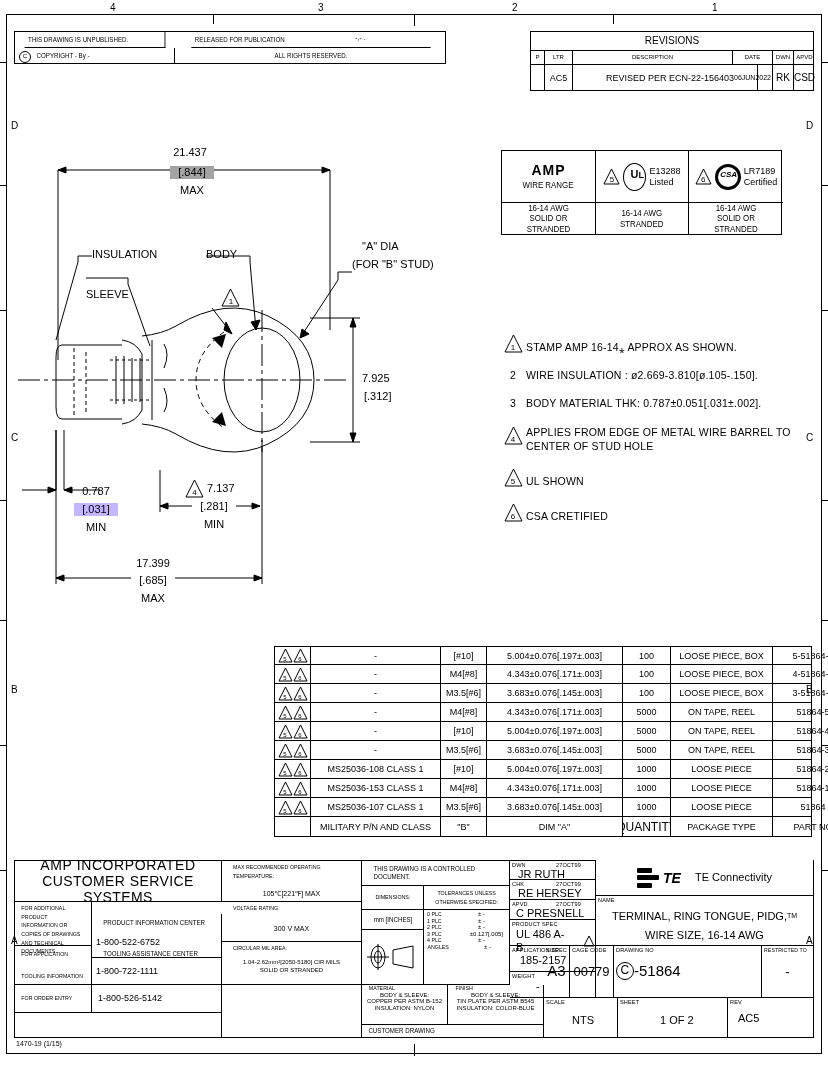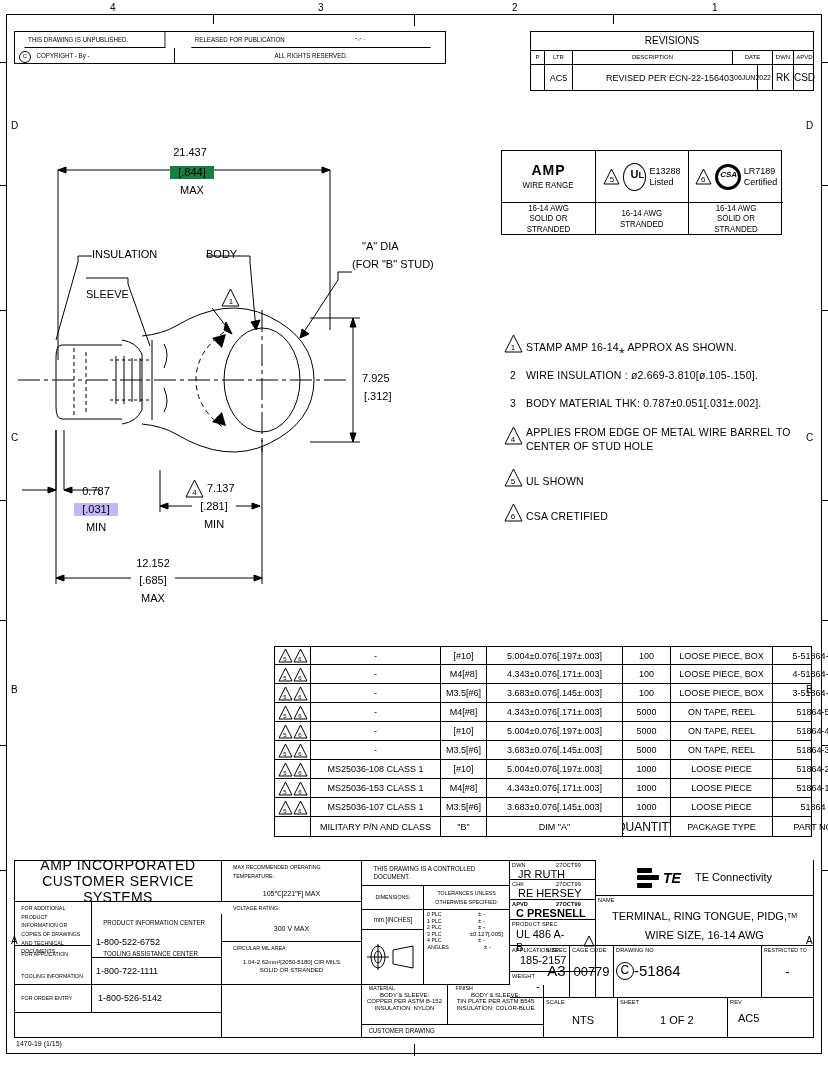--- a/index.html
+++ b/index.html
@@ -364,41 +364,41 @@
 
       <line x1="212" y1="308" x2="232" y2="334"></line>
       <path d="M232 334 l-8 -4 l2 -8 Z" fill="#000"></path>
     </g>
   </svg>
 
   
   <div class="abs ctr col" style="left:155px;top:146px;width:70px;">
     <div class="t11">21.437</div>
   </div>
-  <div class="abs ctr t11" style="left:170px;top:166px;width:44px;background:#15803d;">[.844]</div>
+  <div class="abs ctr t11" style="left:170px;top:166px;width:44px;background:#a3a3a3;">[.844]</div>
   <div class="abs ctr t11" style="left:170px;top:184px;width:44px;">MAX</div>
 
   <div class="abs t11" style="left:362px;top:372px;">7.925</div>
   <div class="abs t11" style="left:364px;top:390px;">[.312]</div>
 
   <div class="abs ctr t11" style="left:72px;top:485px;width:48px;">0.787</div>
   <div class="abs ctr t11" style="left:74px;top:503px;width:44px;background:#c4b5fd;">[.031]</div>
   <div class="abs ctr t11" style="left:74px;top:521px;width:44px;">MIN</div>
 
   <span class="tri abs" style="left:185px;top:479px;">
     <svg width="19" height="19" viewBox="0 0 19 19">
         <path d="M9.5 1 L18 18 L1 18 Z" fill="none" stroke="#000" stroke-width="1"></path>
       </svg>
     <span>4</span>
   </span>
   <div class="abs t11" style="left:207px;top:482px;">7.137</div>
   <div class="abs ctr t11" style="left:192px;top:500px;width:44px;background:#fff;">[.281]</div>
   <div class="abs ctr t11" style="left:192px;top:518px;width:44px;">MIN</div>
 
-  <div class="abs ctr t11" style="left:118px;top:557px;width:70px;">12.152</div>
+  <div class="abs ctr t11" style="left:118px;top:557px;width:70px;">17.399</div>
   <div class="abs ctr t11" style="left:131px;top:574px;width:44px;background:#fff;">[.685]</div>
   <div class="abs ctr t11" style="left:131px;top:592px;width:44px;">MAX</div>
 
   
   <div class="abs t11" style="left:92px;top:248px;">INSULATION</div>
   <div class="abs t11" style="left:86px;top:288px;">SLEEVE</div>
   <div class="abs t11" style="left:206px;top:248px;">BODY</div>
   <div class="abs t11" style="left:362px;top:240px;">"A" DIA</div>
   <div class="abs t11" style="left:352px;top:258px;">(FOR "B" STUD)</div>
   <span class="tri abs" style="left:198px;top:288px;">
@@ -743,21 +743,21 @@
     <div class="tb tb-l" style="left:496px;top:0;width:86px;height:20px;">
       <span class="lab">DWN</span>
       <span class="lab" style="left:46px;">27OCT99</span>
       <div class="t11" style="padding:7px 0 0 8px;">JR RUTH</div>
     </div>
     <div class="tb tb-n tb-l" style="left:496px;top:20px;width:86px;height:20px;">
       <span class="lab">CHK</span>
       <span class="lab" style="left:46px;">27OCT99</span>
       <div class="t11" style="padding:7px 0 0 8px;">RE HERSEY</div>
     </div>
-    <div class="tb tb-n tb-l" style="left:496px;top:40px;width:86px;height:20px;font-weight:bold;">
+    <div class="tb tb-n tb-l" style="left:496px;top:40px;width:86px;height:20px;">
       <span class="lab">APVD</span>
       <span class="lab" style="left:46px;">27OCT99</span>
       <div class="t11" style="padding:7px 0 0 6px;">C PRESNELL</div>
     </div>
     <div class="tb tb-n tb-l" style="left:496px;top:60px;width:86px;height:26px;">
       <span class="lab">PRODUCT SPEC</span>
       <div style="display:flex;align-items:center;padding:8px 0 0 6px;gap:14px;justify-content:space-between;">
         <span class="t11">UL 486 A-B</span>
         <span class="tri">
           <svg width="12" height="12" viewBox="0 0 12 12">

